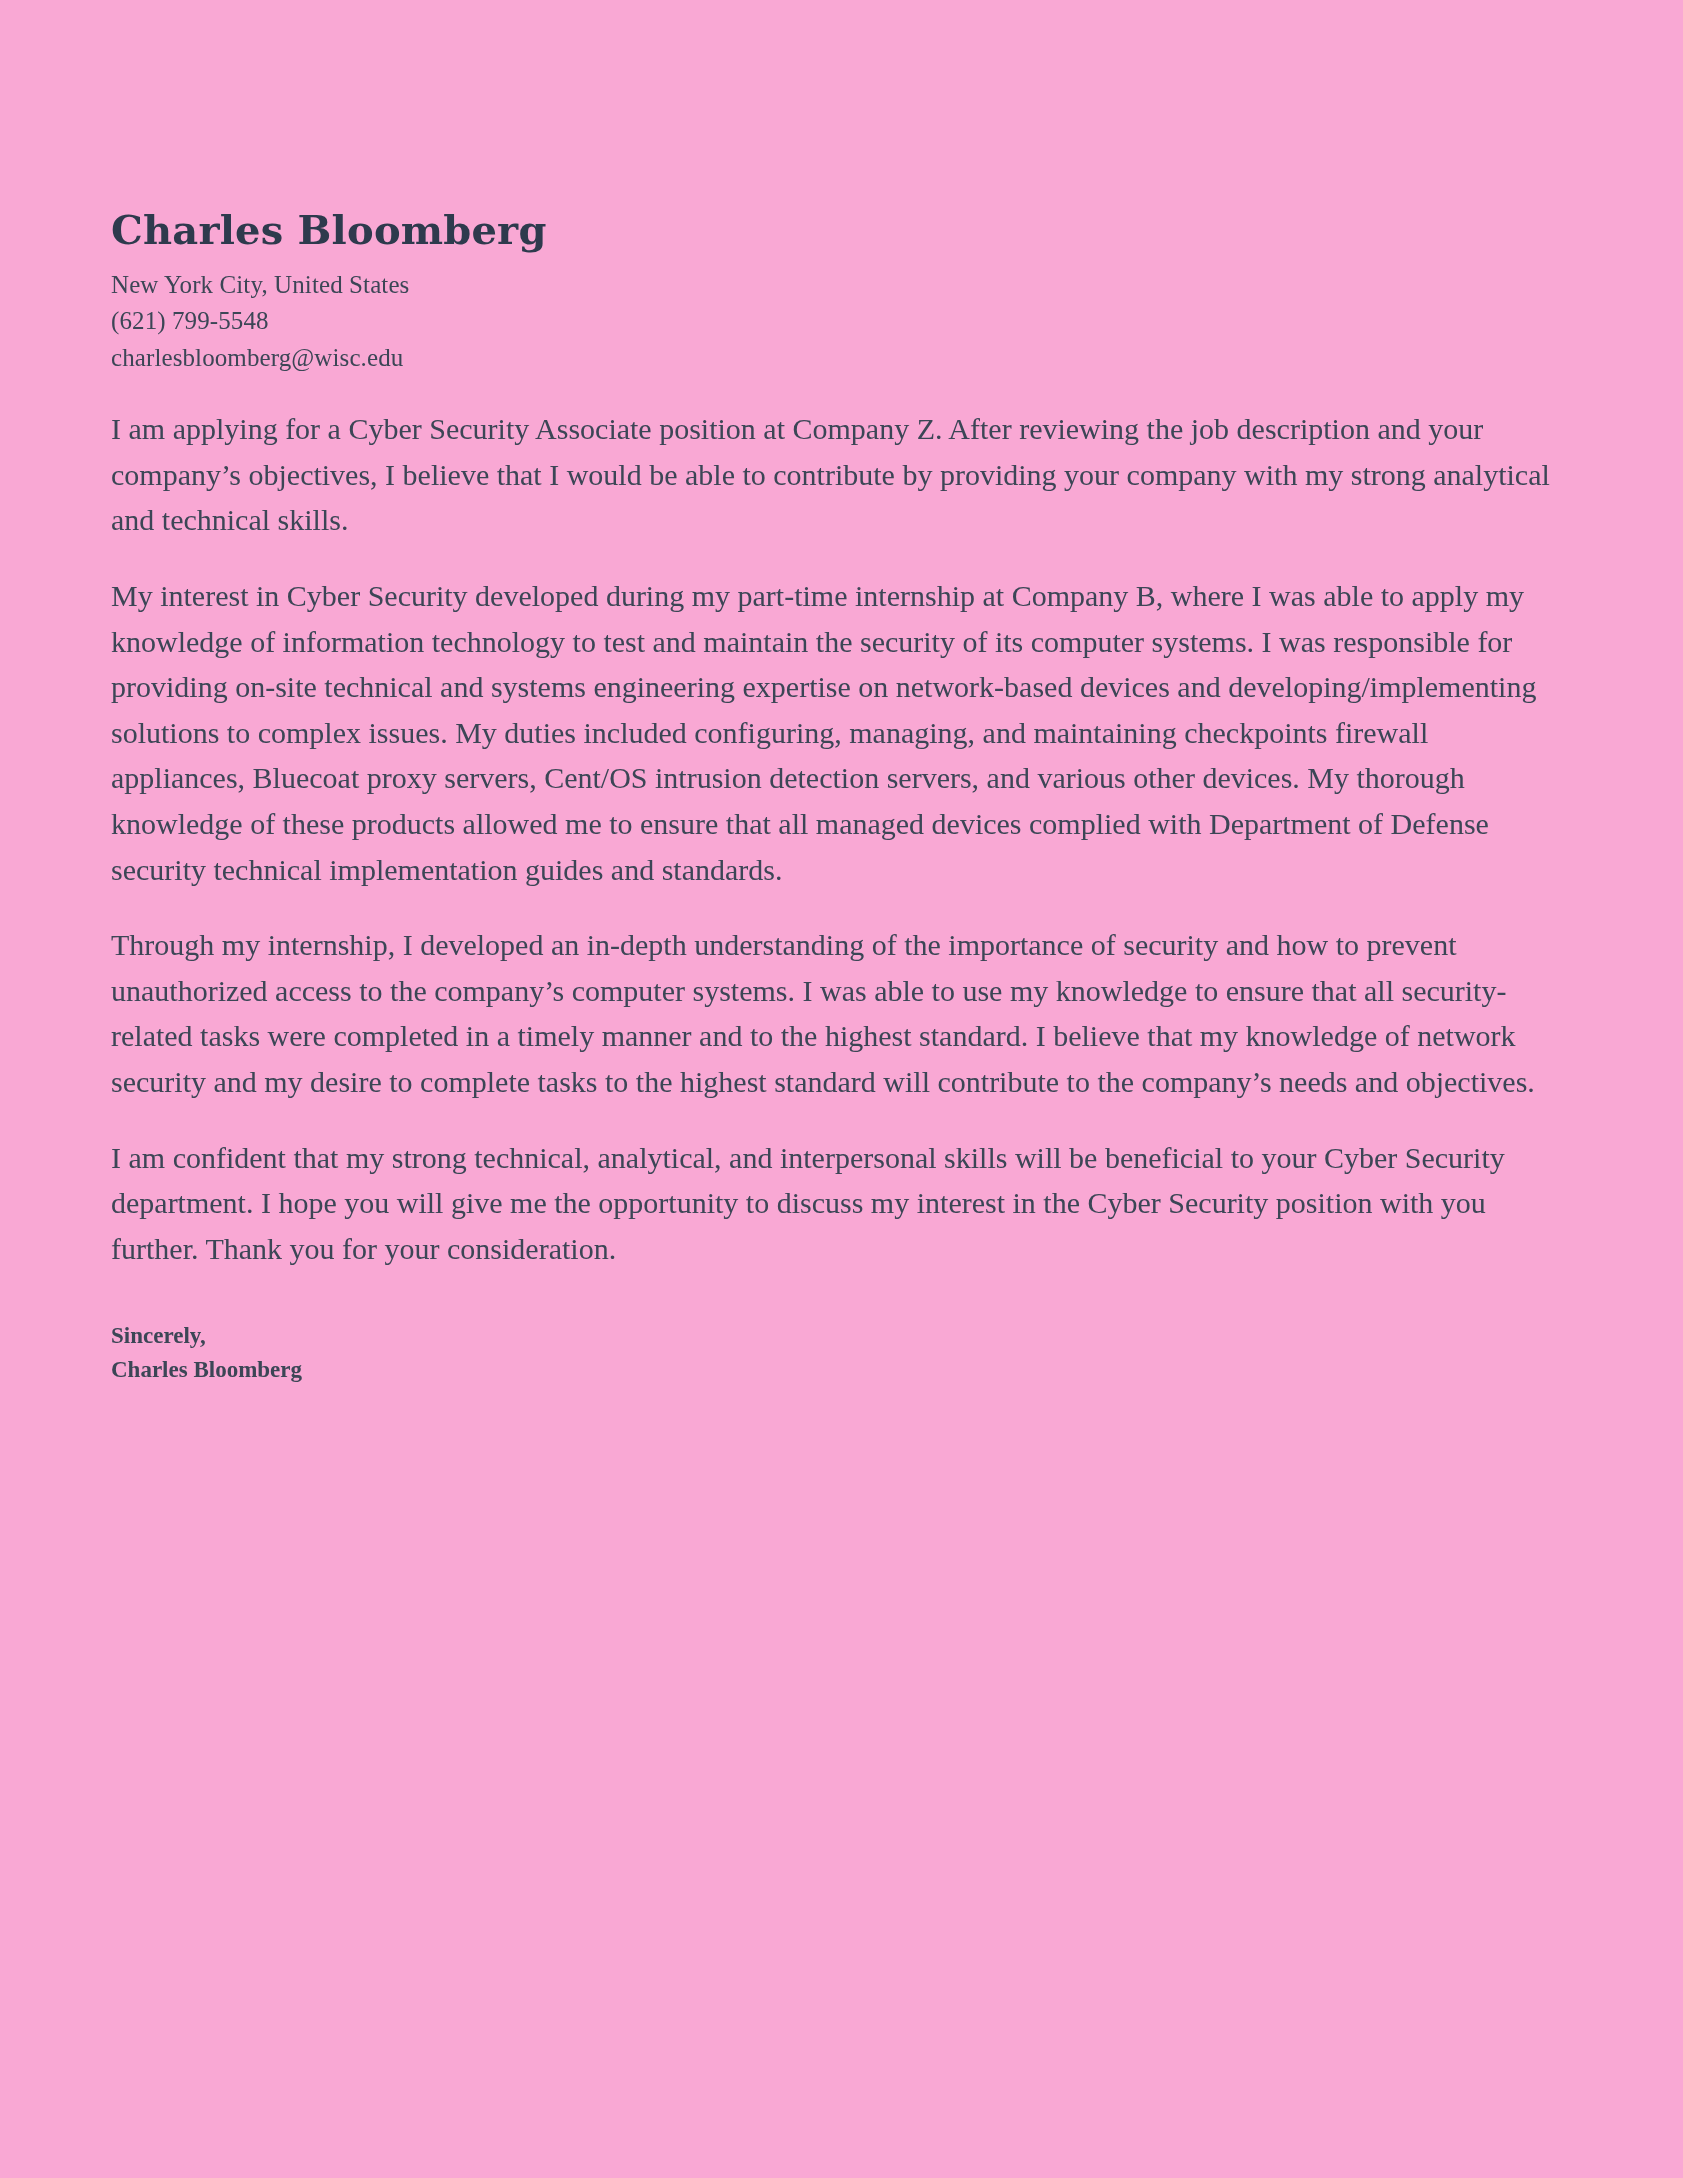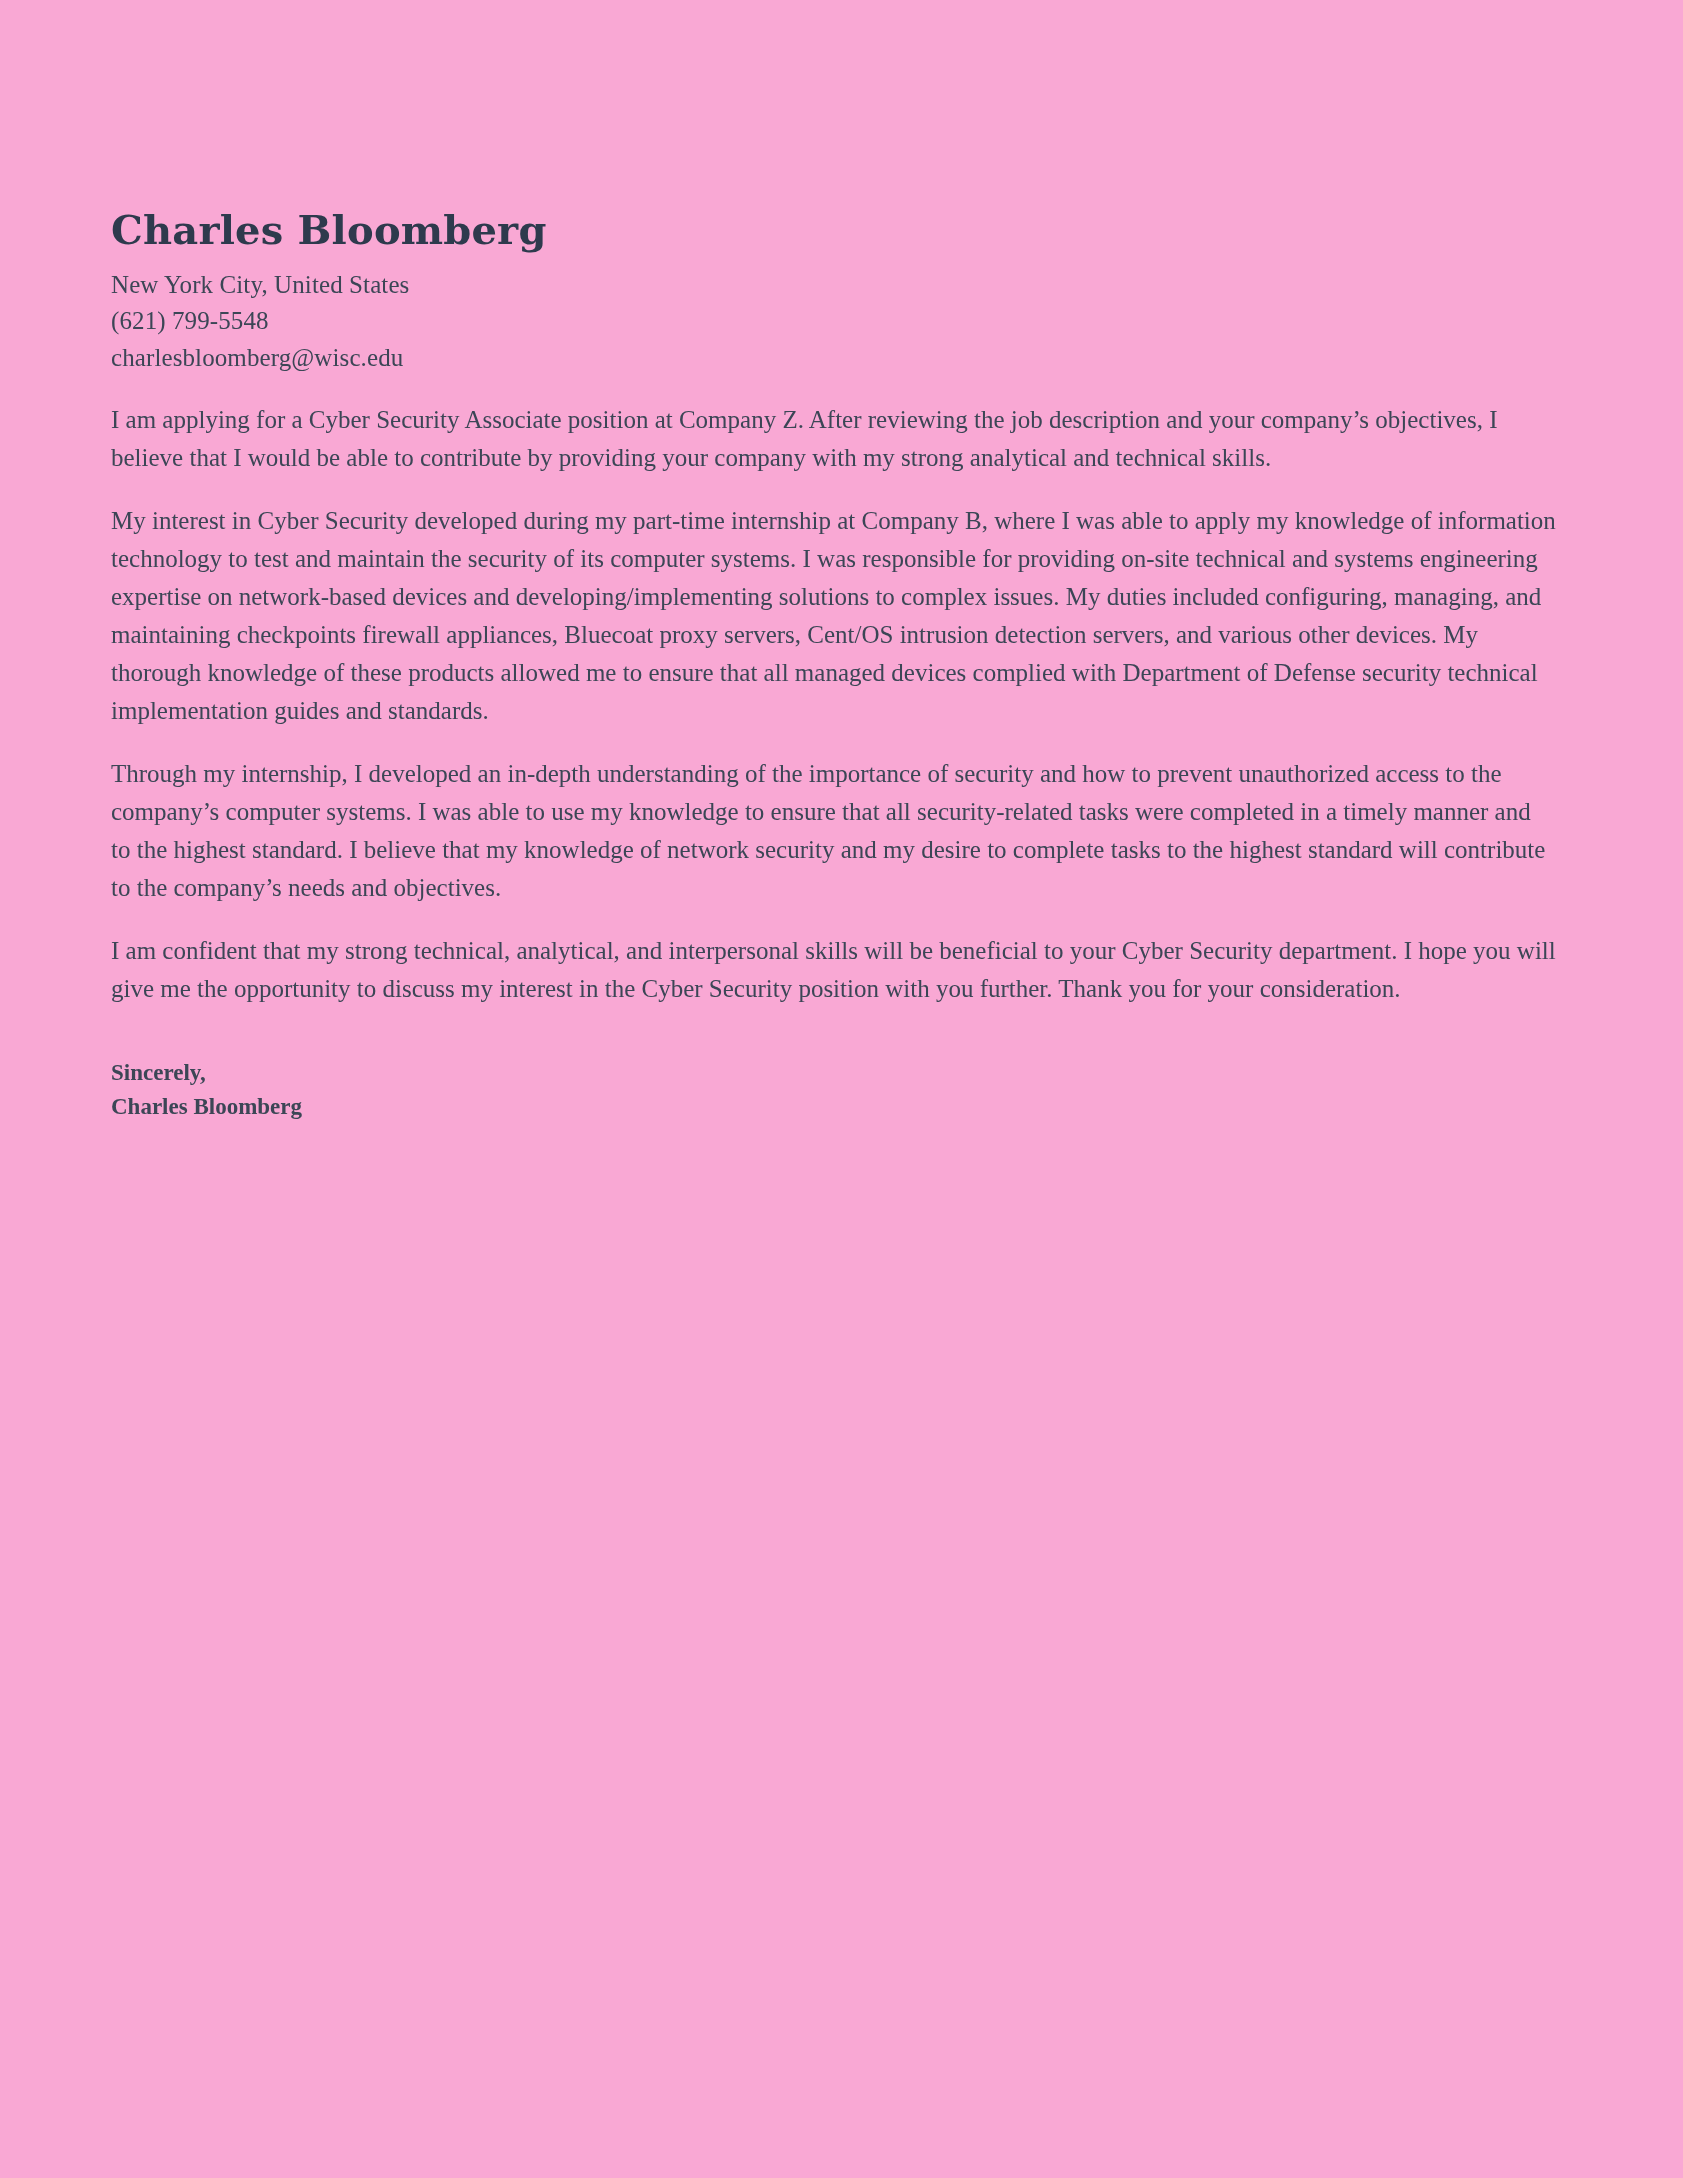--- a/index.html
+++ b/index.html
@@ -47,21 +47,21 @@
   }
 
   .salutation {
     font-size: 23px;
     line-height: 1.46;
     color: #3c4656;
     margin-top: 51px;
   }
 
   .body-paragraph {
-    font-size: 25px;
+    font-size: 30px;
     line-height: 1.52;
     color: #3c4656;
     text-align: left;
   }
 
   .sign-off {
     margin-top: 48px;
     font-weight: bold;
   }
 

